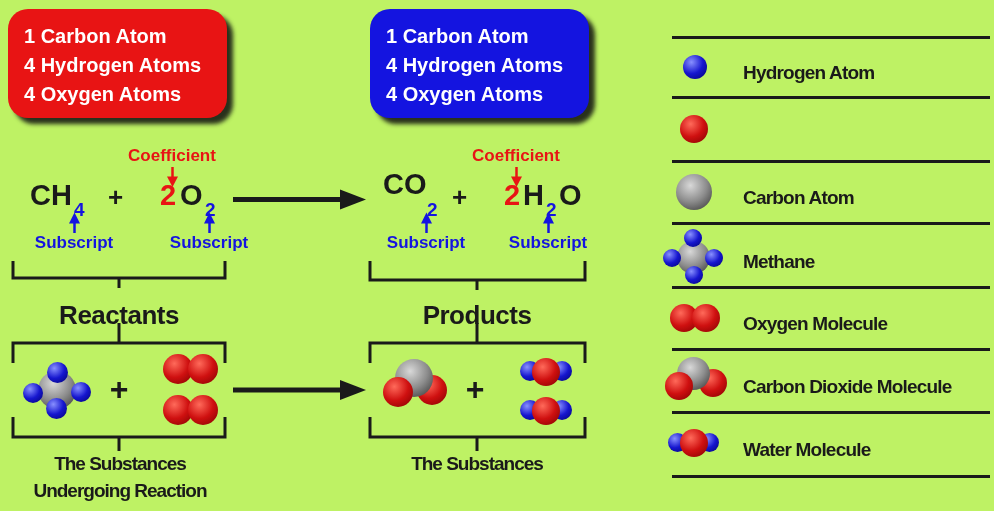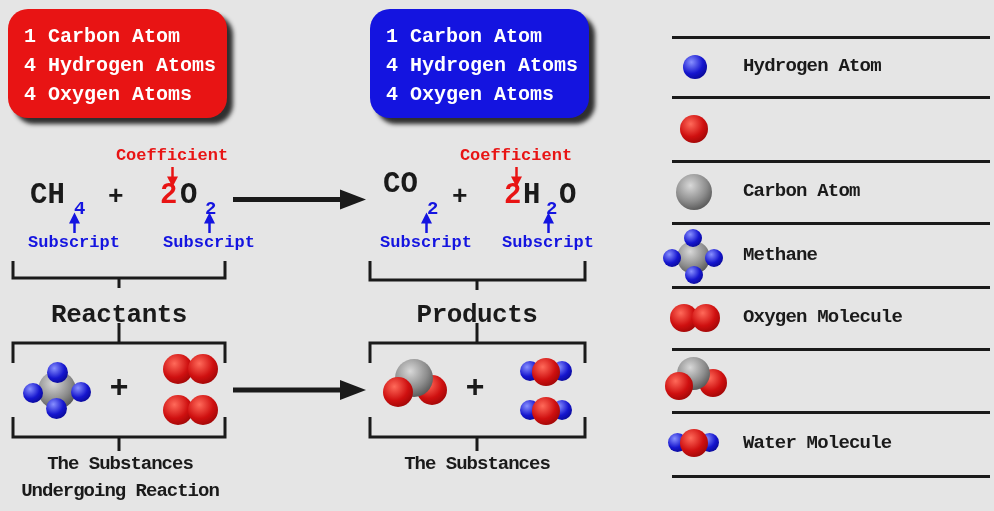--- a/index.html
+++ b/index.html
@@ -1,17 +1,17 @@
 <!DOCTYPE html>
 <html style="--ink: #1a1a1a; --red: #e81414; --blue: #1414e0; --atom_blue: #1616cf; --atom_red: #cf1010; --atom_gray: #8c8c8c;"><head>
 <meta charset="utf-8">
 <style>
   html,body{margin:0;padding:0;background:#fff;}
-  .stage{position:relative;width:994px;height:511px;background:#e5e5e5;
-         font-family:Liberation Mono, monospace;overflow:hidden;}
+  .stage{position:relative;width:994px;height:511px;background:#bef264;
+         font-family:Liberation Sans, sans-serif;overflow:hidden;}
   .abs{position:absolute;}
 
   
   .sumbox{position:absolute;width:219px;height:109px;border-radius:20px;
           color:#ffffff;font-size:20px;font-weight:bold;line-height:29px;
           padding:13px 0 0 16px;box-sizing:border-box;
           box-shadow:6px 6px 4px rgba(15,15,15,0.85);}
   .sumbox.red{background:var(--red);}
   .sumbox.blue{background:var(--blue);}
 
@@ -37,21 +37,21 @@
 
   
   .sp{position:absolute;border-radius:50%;}
   .sp.b{background:radial-gradient(circle at 35% 30%, #8890ff 0%, var(--atom_blue) 50%, #000070 100%);}
   .sp.r{background:radial-gradient(circle at 38% 32%, #ff6a5a 0%, var(--atom_red) 50%, #7e0000 100%);}
   .sp.g{background:radial-gradient(circle at 40% 32%, #d8d8d8 0%, var(--atom_gray) 50%, #2f2f2f 100%);}
 
   
   .legend-line{position:absolute;left:672px;width:318px;height:3px;background:var(--ink);}
   .legend-label{position:absolute;left:743px;font-size:19px;font-weight:bold;color:var(--ink);
-                letter-spacing:-0.8px;white-space:nowrap;}
+                letter-spacing:-0.8px;white-space:nowrap;margin-top:7px;}
 </style>
 </head>
 <body>
 
 <div class="stage">
 
   <div class="sumbox red" style="left:8px;top:9px;">
     <div>1 Carbon Atom</div>
     <div>4 Hydrogen Atoms</div>
     <div>4 Oxygen Atoms</div>
@@ -190,20 +190,21 @@
     <div class="sp r" style="left:670px;top:304px;width:28px;height:28px;"></div>
     <div class="sp r" style="left:692px;top:304px;width:28px;height:28px;"></div>
   </div>
   <span class="legend-label" style="top:306px;">Oxygen Molecule</span>
 
   <div>
     <div class="sp r" style="left:699px;top:369px;width:28px;height:28px;"></div>
     <div class="sp g" style="left:677px;top:357px;width:33px;height:33px;"></div>
     <div class="sp r" style="left:665px;top:372px;width:28px;height:28px;"></div>
   </div>
+  <span class="legend-label" style="top:369px;">Carbon Dioxide Molecule</span>
 
   <div>
     <div class="sp b" style="left:668px;top:433px;width:19px;height:19px;"></div>
     <div class="sp b" style="left:700px;top:433px;width:19px;height:19px;"></div>
     <div class="sp r" style="left:680px;top:429px;width:28px;height:28px;"></div>
   </div>
   <span class="legend-label" style="top:432px;">Water Molecule</span>
 
 </div>
 

